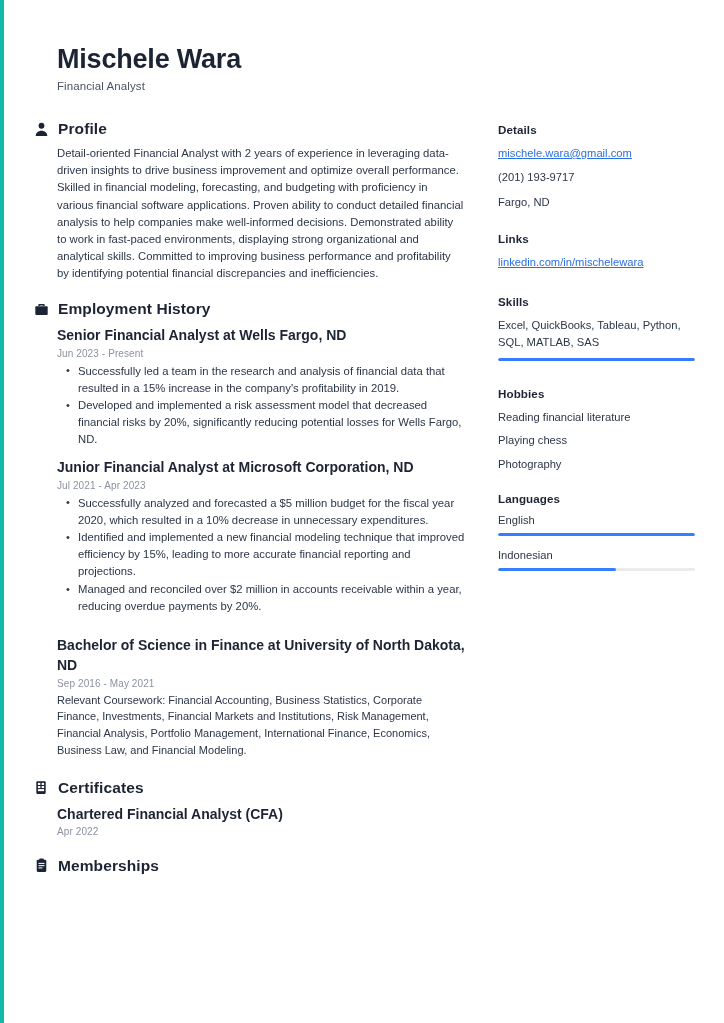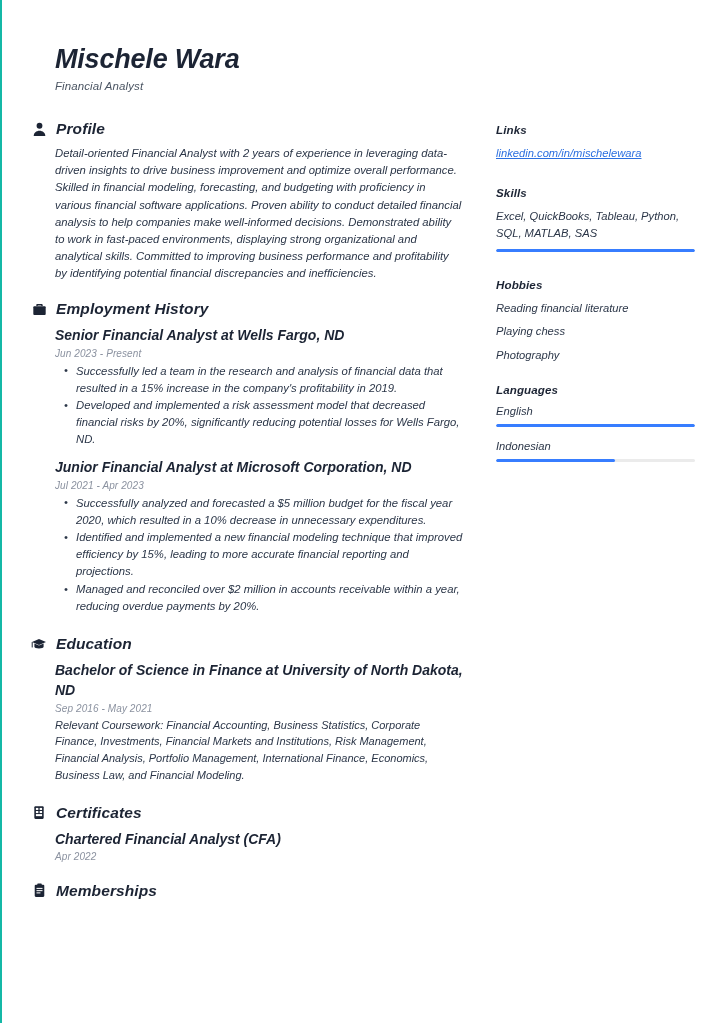--- a/index.html
+++ b/index.html
@@ -13,24 +13,23 @@
     overflow: hidden;
     font-family: "Liberation Sans", sans-serif;
     color: #1f2937;
   }
   .page {
     position: relative;
     width: 724px;
     height: 1023px;
     box-sizing: border-box;
     background: #ffffff;
-    border-left: 2px solid #14b8a6;
+    border-left: 4px solid #14b8a6;
     border-right: 1px solid #ffffff;
     padding: 0;
-    font-style: italic;
   }
   .header {
     padding: 44px 0 0 53px;
   }
   .name {
     font-size: 27px;
     font-weight: bold;
     letter-spacing: -0.2px;
     color: #1c2434;
     line-height: 1.15;
@@ -252,30 +251,20 @@
               <li>Successfully analyzed and forecasted a $5 million budget for the fiscal year 2020, which resulted in a 10% decrease in unnecessary expenditures.</li>
               <li>Identified and implemented a new financial modeling technique that improved efficiency by 15%, leading to more accurate financial reporting and projections.</li>
               <li>Managed and reconciled over $2 million in accounts receivable within a year, reducing overdue payments by 20%.</li>
             </ul>
           </div>
 
         </div>
       </div>
 
       <div class="section" style="margin-bottom:20px;">
-        <div class="section-head">
-          <span class="section-icon">
-            <svg width="16" height="16" viewBox="0 0 16 16" fill="currentColor">
-                <path d="M8 3.1 15 6 8 8.9 1 6z"></path>
-                <path d="M3.4 7.6v3.1c0 .9 2.1 1.7 4.6 1.7s4.6-.8 4.6-1.7V7.6L8 9.6z"></path>
-                <rect x="0.7" y="6" width="1" height="5.4" rx="0.5"></rect>
-              </svg>
-          </span>
-          <span class="section-title">Education</span>
-        </div>
         <div class="section-body">
           <div class="entry">
             <div class="entry-title">Bachelor of Science in Finance at University of North Dakota, ND</div>
             <div class="entry-date">Sep 2016 - May 2021</div>
             <div class="entry-desc">Relevant Coursework: Financial Accounting, Business Statistics, Corporate Finance, Investments, Financial Markets and Institutions, Risk Management, Financial Analysis, Portfolio Management, International Finance, Economics, Business Law, and Financial Modeling.</div>
           </div>
         </div>
       </div>
 
       <div class="section" style="margin-bottom:20px;">
@@ -312,20 +301,26 @@
               </svg>
           </span>
           <span class="section-title">Memberships</span>
         </div>
       </div>
 
     </div>
 
     <div class="col-side">
 
+      <div class="side-block" style="margin-bottom:21px;">
+        <div class="side-title">Details</div>
+        <a class="side-link">mischele.wara@gmail.com</a>
+        <div class="side-line">(201) 193-9717</div>
+        <div class="side-line">Fargo, ND</div>
+      </div>
 
       <div class="side-block" style="margin-bottom:24px;">
         <div class="side-title">Links</div>
         <a class="side-link">linkedin.com/in/mischelewara</a>
       </div>
 
       <div class="side-block" style="margin-bottom:26px;">
         <div class="side-title">Skills</div>
         <div class="side-text skills-text">Excel, QuickBooks, Tableau, Python, SQL, MATLAB, SAS</div>
         <div class="meter">

